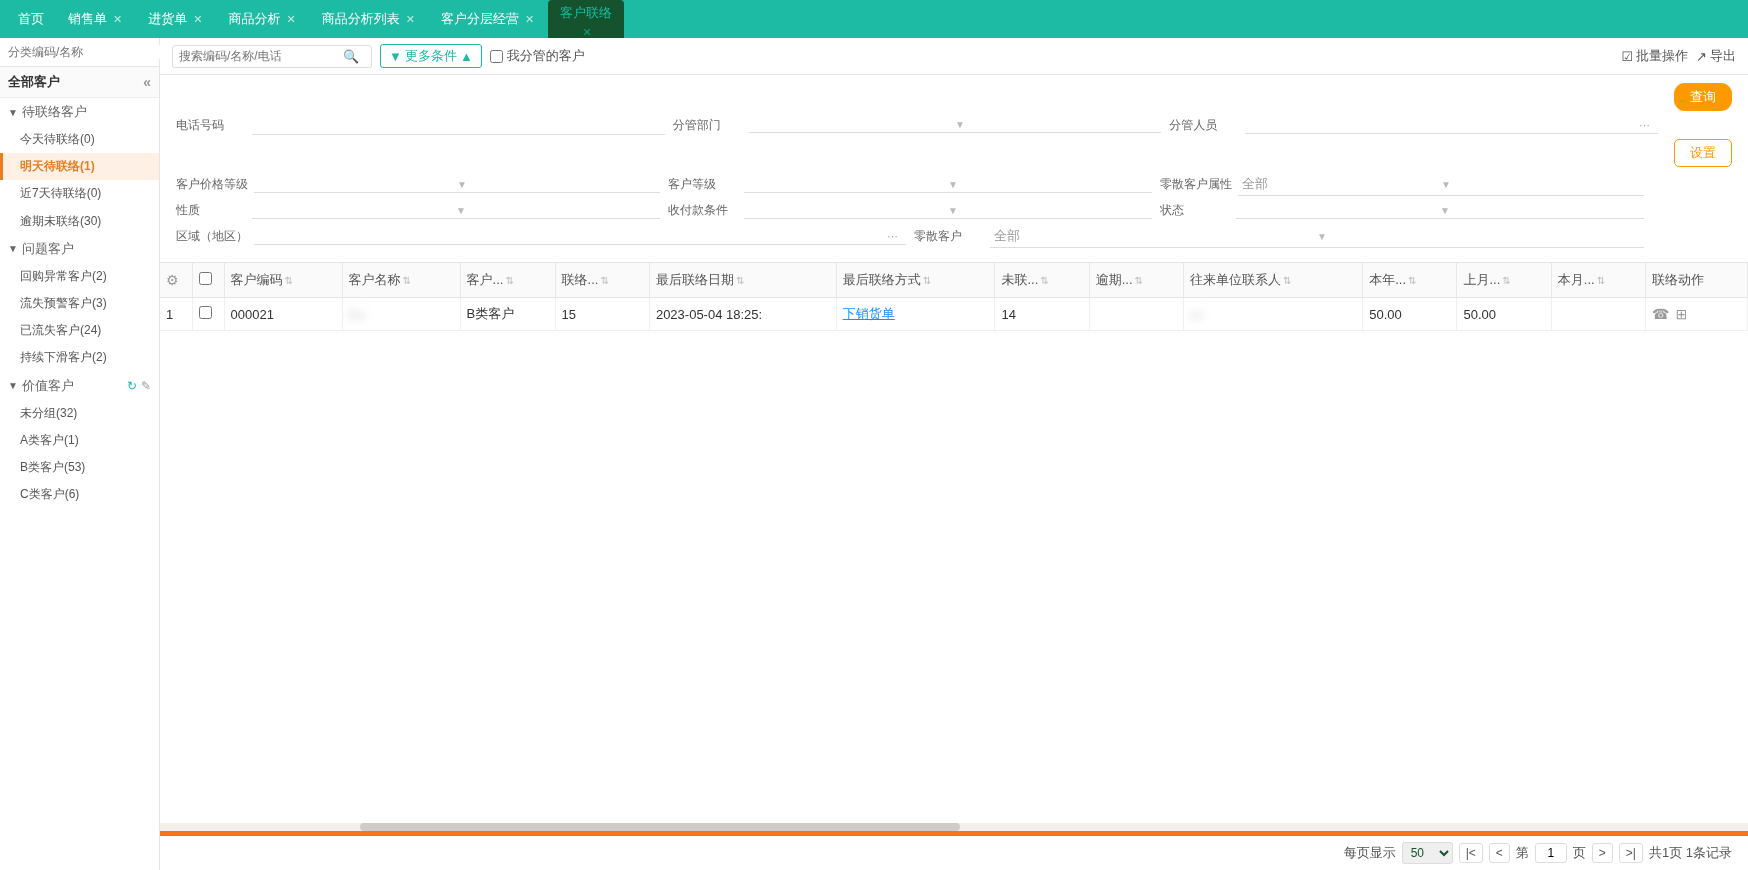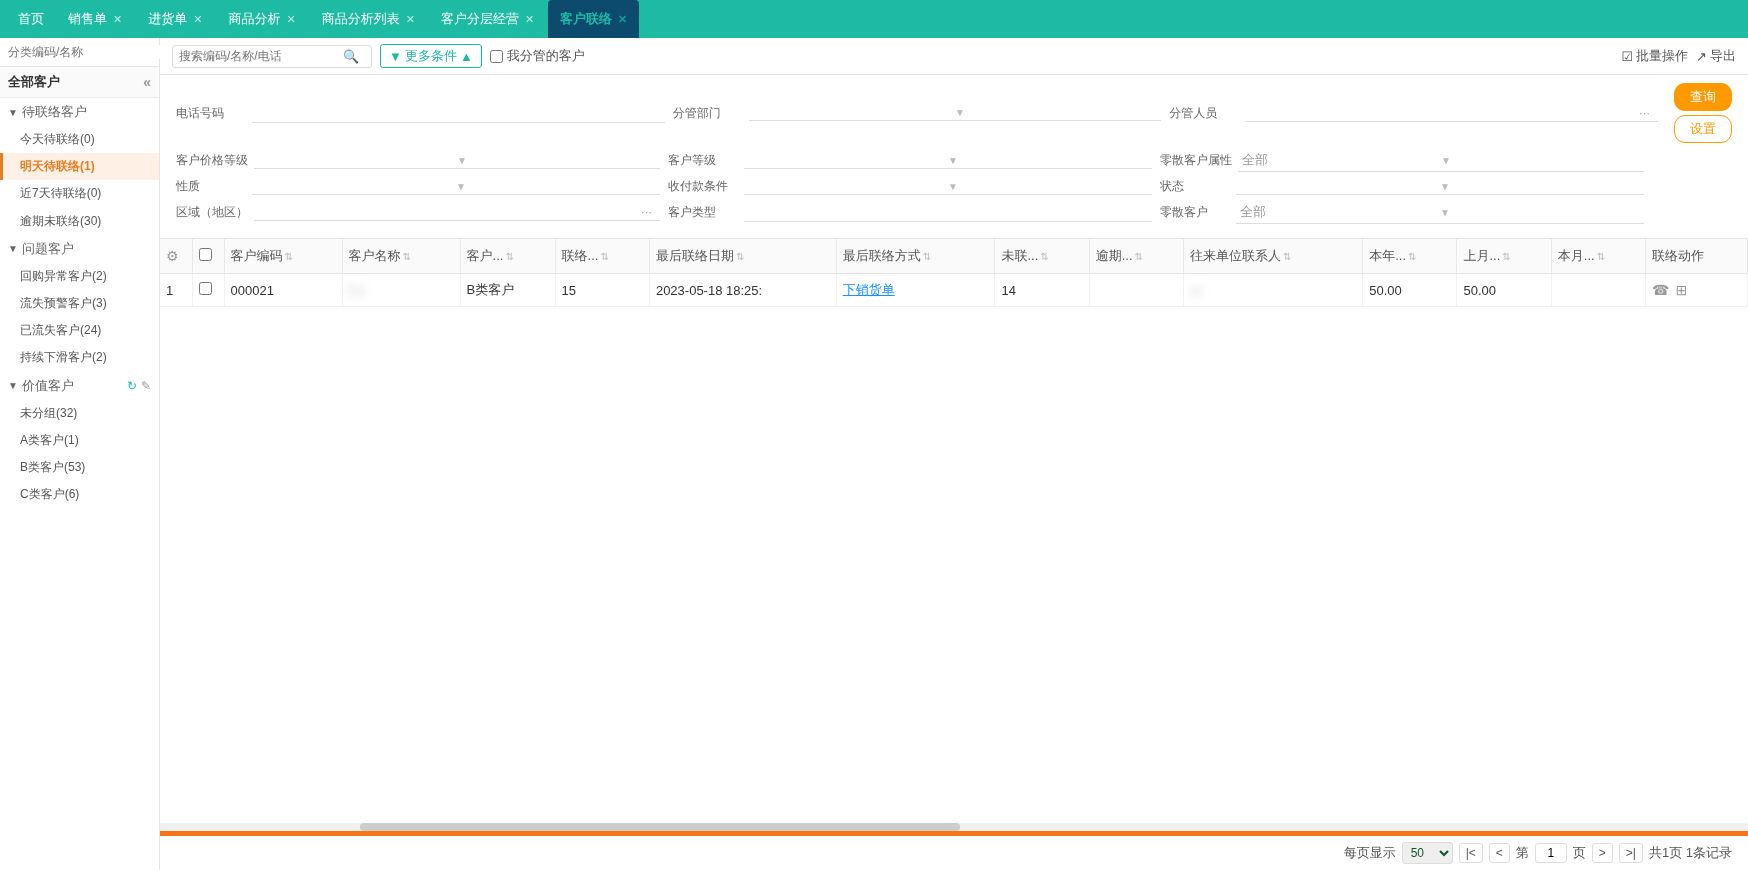--- a/index.html
+++ b/index.html
@@ -19,21 +19,21 @@
       padding: 4px 12px;
       border-radius: 4px 4px 0 0;
       cursor: pointer;
       font-size: 13px;
       white-space: nowrap;
       height: 38px;
       display: flex;
       align-items: center;
       gap: 4px;
     }
-    .nav-item.active { background: #0c4a6e; color: #1dbba3; font-weight: bold; }
+    .nav-item.active { background: #14532d; color: #1dbba3; font-weight: normal; flex-direction: column; }
     .nav-item .close-x { font-size: 11px; opacity: 0.7; margin-left: 2px; }
     .nav-home { color: #fff; font-size: 13px; padding: 4px 10px; height: 46px; display: flex; align-items: center; cursor: pointer; }
 
     
     .main-layout {
       display: flex;
       height: calc(100vh - 38px);
       background: #f0f0f0;
     }
 
@@ -204,24 +204,25 @@
       border: none;
       border-radius: 11px;
       padding: 5px 16px;
       cursor: pointer;
       font-size: 13px;
     }
     .set-btn {
       background: #fff;
       color: #f90;
       border: 1px solid #f90;
-      border-radius: 11px;
+      border-radius: 5px;
       padding: 4px 14px;
       cursor: pointer;
       font-size: 13px;
+      margin-top: 24px;
     }
     .filter-actions {
       display: flex;
       flex-direction: column;
       gap: 4px;
       padding-left: 8px;
     }
 
     
     .table-wrapper {
@@ -481,24 +482,20 @@
         <div style="width:80px;"></div>
       </div>
 
       <div class="filter-row">
         <div class="filter-cell">
           <span class="filter-label">区域（地区）</span>
           <div style="flex:1; border-bottom:1px solid #ddd; padding:2px 4px; display:flex; align-items:center;">
             <span style="flex:1"></span>
             <span class="filter-more-btn">···</span>
           </div>
-        </div>
-        <div class="filter-cell">
-          <span class="filter-label">客户类型</span>
-          <input class="filter-input" type="text" style="">
         </div>
         <div class="filter-cell">
           <span class="filter-label">零散客户</span>
           <div class="filter-select">
             <span>全部</span>
             <span class="arr">▼</span>
           </div>
         </div>
         <div style="width:80px;"></div>
       </div>
@@ -530,21 +527,21 @@
           </tr>
         </thead>
         <tbody>
           <tr>
             <td>1</td>
             <td><input type="checkbox" style=""></td>
             <td>000021</td>
             <td><span class="blurred">Ea</span></td>
             <td>B类客户</td>
             <td>15</td>
-            <td>2023-05-18 18:25:</td>
+            <td>2023-05-04 18:25:</td>
             <td><span class="link-text">下销货单</span></td>
             <td>14</td>
             <td></td>
             <td><span class="blurred">xx</span></td>
             <td>50.00</td>
             <td>50.00</td>
             <td></td>
             <td>
               <div class="action-icons">
                 <span class="action-icon">☎</span>

